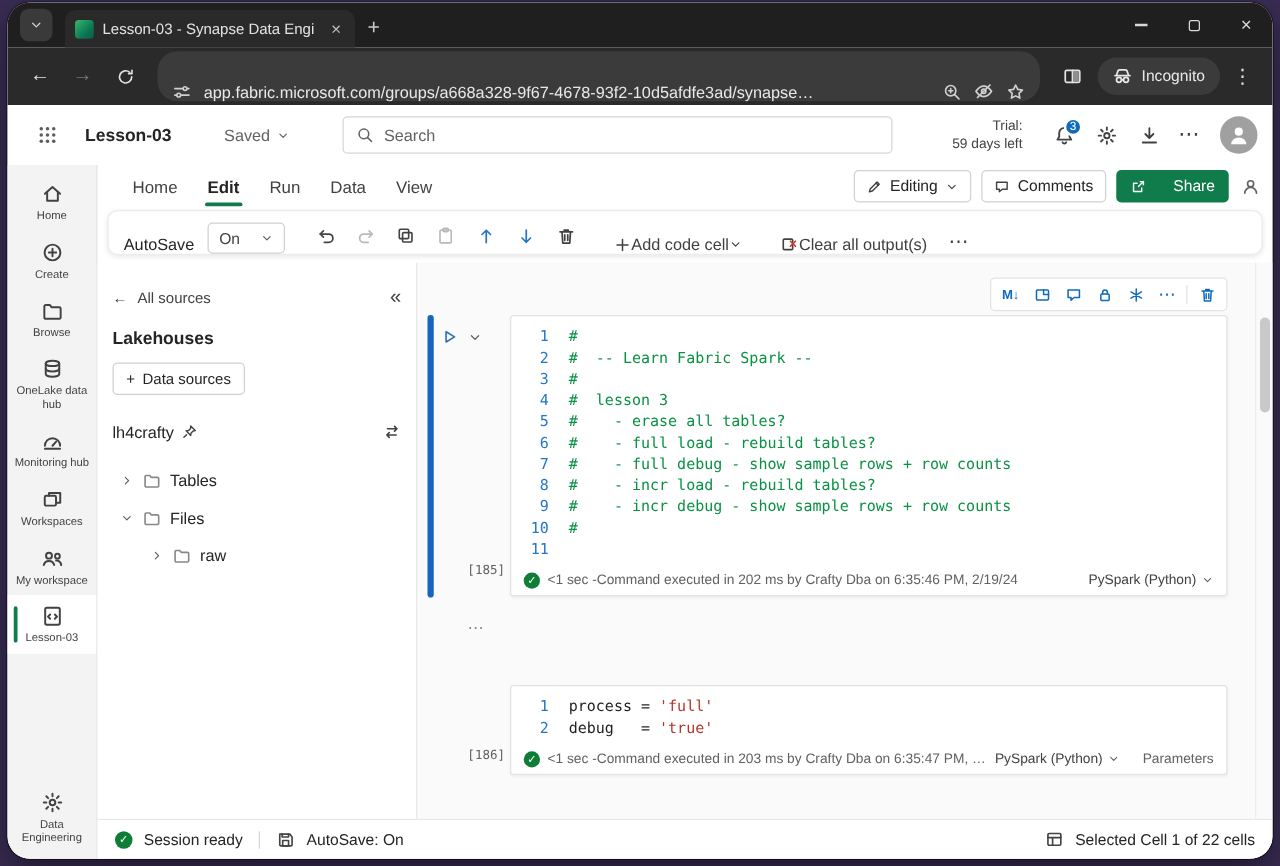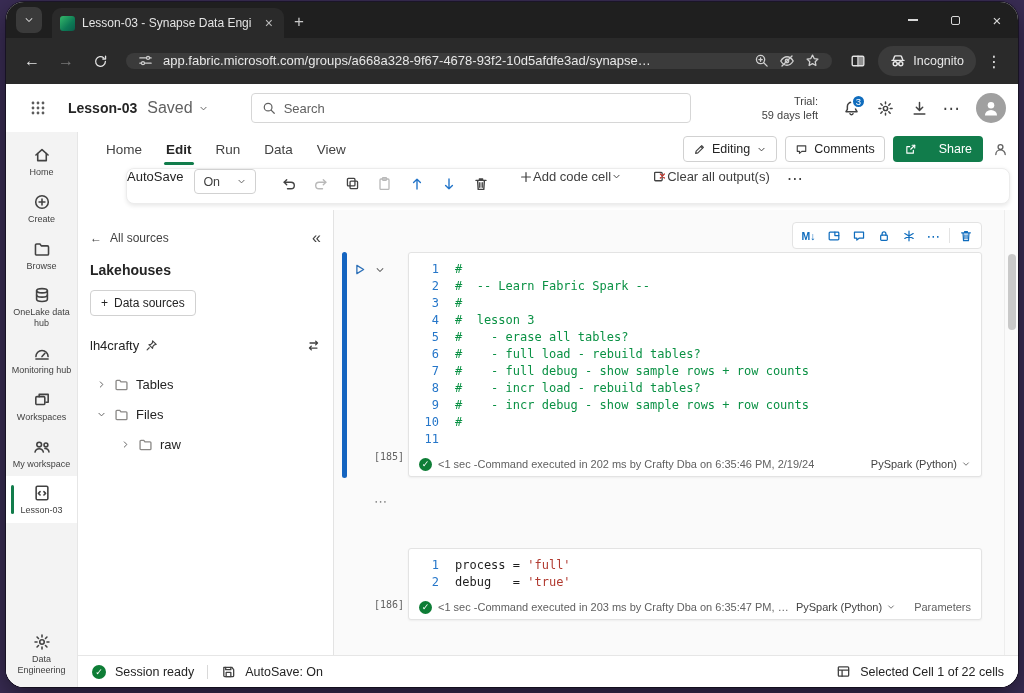--- a/index.html
+++ b/index.html
@@ -30,34 +30,34 @@
   .wincontrols { margin-left:auto; align-self:flex-start; display:flex; height:100%; }
   .wc { width:42px; height:100%; display:flex; align-items:center; justify-content:center; color:#d8d8d8; font-size:15px; }
   .minbar { width:10px; height:1.5px; background:#d8d8d8; display:block; }
   .maxbox { width:9px; height:9px; border:1.3px solid #d8d8d8; border-radius:2px; display:block; }
 
   
   .navbar { height:46px; background:#2a2a2a; display:flex; align-items:center; padding:0 12px; gap:6px; flex:none; }
   .navbtn { width:28px; height:28px; display:flex; align-items:center; justify-content:center;
     color:#e2e2e2; font-size:16px; border-radius:50%; flex:none; }
   .navbtn.disabled { color:#777; }
-  .urlpill { flex:1; height:16px; background:#3b3b3b; border-radius:16px; display:flex; align-items:flex-start;
+  .urlpill { flex:1; height:40px; background:#3b3b3b; border-radius:16px; display:flex; align-items:flex-end;
     padding:0 12px; gap:10px; margin:0 6px; min-width:0; }
   .urltxt { flex:1; color:#e8e8e8; font-size:13px; white-space:nowrap; overflow:hidden; text-overflow:ellipsis; }
   .pillic { color:#cfcfcf; flex:none; }
   .incog { height:30px; background:#3b3b3b; border-radius:15px; display:flex; align-items:center;
     gap:7px; padding:0 12px; color:#e8e8e8; font-size:12.5px; flex:none; }
   .dots-v { color:#e2e2e2; font-size:16px; padding:0 4px; }
 
   
   .app { flex:1; display:flex; flex-direction:column; background:#fff; min-height:0; }
   .fheader { height:48px; display:flex; align-items:center; padding:0 12px; flex:none; }
   .waffle { width:40px; display:flex; justify-content:center; color:#5c5c5c; }
   .ftitle { font-size:14px; font-weight:700; color:#242424; margin-left:10px; }
-  .fsaved { font-size:16px; color:#616161; margin-left:10px; display:flex; align-items:center; gap:5px; }
+  .fsaved { font-size:13px; color:#616161; margin-left:42px; display:flex; align-items:center; gap:5px; }
   .fsaved .ic { color:#616161; }
   .searchbox { margin-left:42px; width:440px; height:30px; border:1px solid #d6d6d6; border-radius:4px;
     display:flex; align-items:center; padding:0 10px; gap:8px; color:#616161; }
   .searchbox input { border:none; outline:none; flex:1; font-size:13px; color:#424242; font-family:inherit; background:transparent; }
   .searchbox input::placeholder { color:#616161; }
   .trial { text-align:right; font-size:11px; color:#424242; line-height:1.3; margin-right:16px; }
   .hic { width:34px; display:flex; justify-content:center; color:#424242; position:relative; }
   .badge { position:absolute; top:-6px; right:2px; min-width:15px; height:15px; border-radius:8px;
     background:#0f6cbd; color:#fff; font-size:9.5px; display:flex; align-items:center; justify-content:center;
     padding:0 3px; border:2px solid #fff; }
@@ -91,22 +91,22 @@
   .btn-outline { height:26px; border:1px solid #d1d1d1; background:#fff; border-radius:4px; padding:0 9px;
     font-size:12.5px; color:#242424; display:flex; align-items:center; gap:6px; font-family:inherit; cursor:pointer; }
   .btn-outline .ic { color:#424242; }
   .btn-share { height:26px; border:none; background:#117c4b; color:#fff; border-radius:4px; padding:0 11px;
     font-size:12.5px; display:flex; align-items:center; gap:22px; font-family:inherit; cursor:pointer; }
   .presence { color:#616161; margin-left:2px; }
 
   
   .cmdbar-wrap { padding:2px 8px 6px; flex:none; }
   .cmdbar { height:36px; background:#fff; border:1px solid #ececec; border-radius:8px;
-    box-shadow:0 1.5px 4px rgba(0,0,0,.09); display:flex; align-items:flex-start; padding:0 0; gap:3px;
-    font-size:13px; color:#242424;margin-left:40px; }
+    box-shadow:0 1.5px 4px rgba(0,0,0,.09); display:flex; align-items:flex-end; padding:0 12px; gap:3px;
+    font-size:13px; color:#242424; }
   .tlabel { margin-right:8px; }
   .tselect { height:25px; border:1px solid #d1d1d1; border-radius:4px; display:flex; align-items:center;
     gap:16px; padding:0 8px; font-size:12.5px; color:#424242; }
   .tselect .ic { color:#616161; }
   .tbtn { width:29px; height:29px; display:flex; align-items:center; justify-content:center; border-radius:4px; color:#424242; }
   .tbtn.dis { color:#b9b9b9; }
   .tbtn.blue { color:#2576c9; }
   .tgroup { display:flex; align-items:center; gap:0; padding:0 6px; color:#404040; }
   .tgroup .ic { color:#424242; }
   .gap { width:12px; flex:none; }

